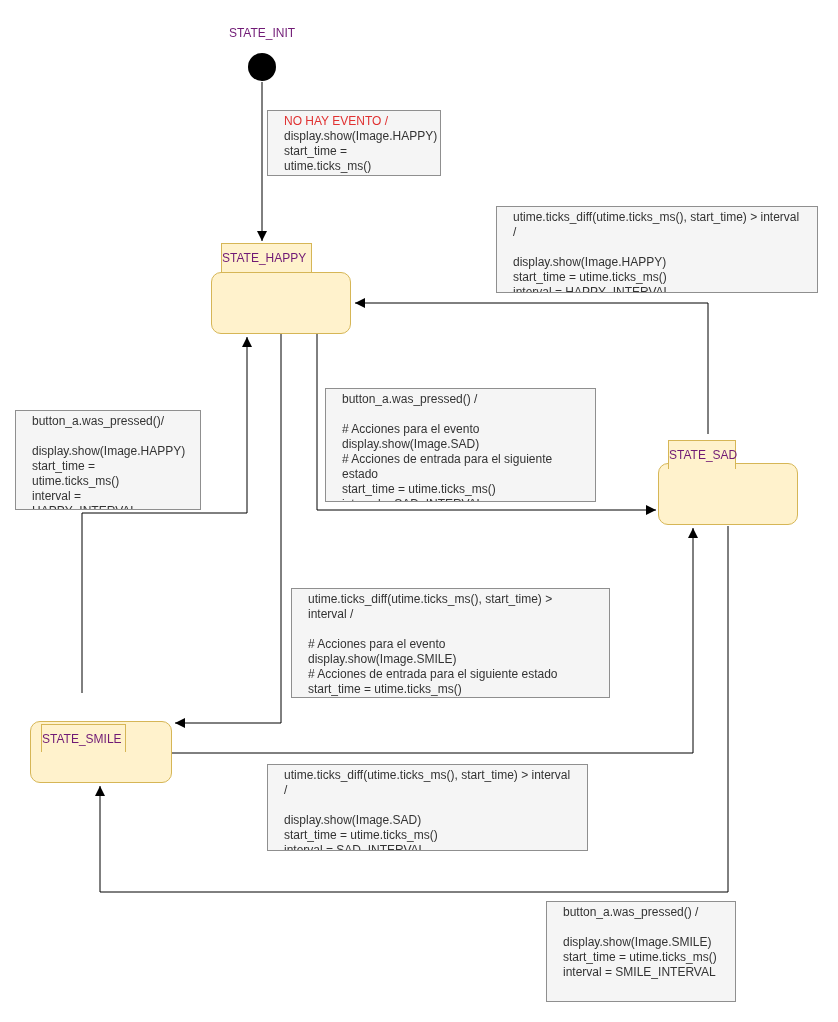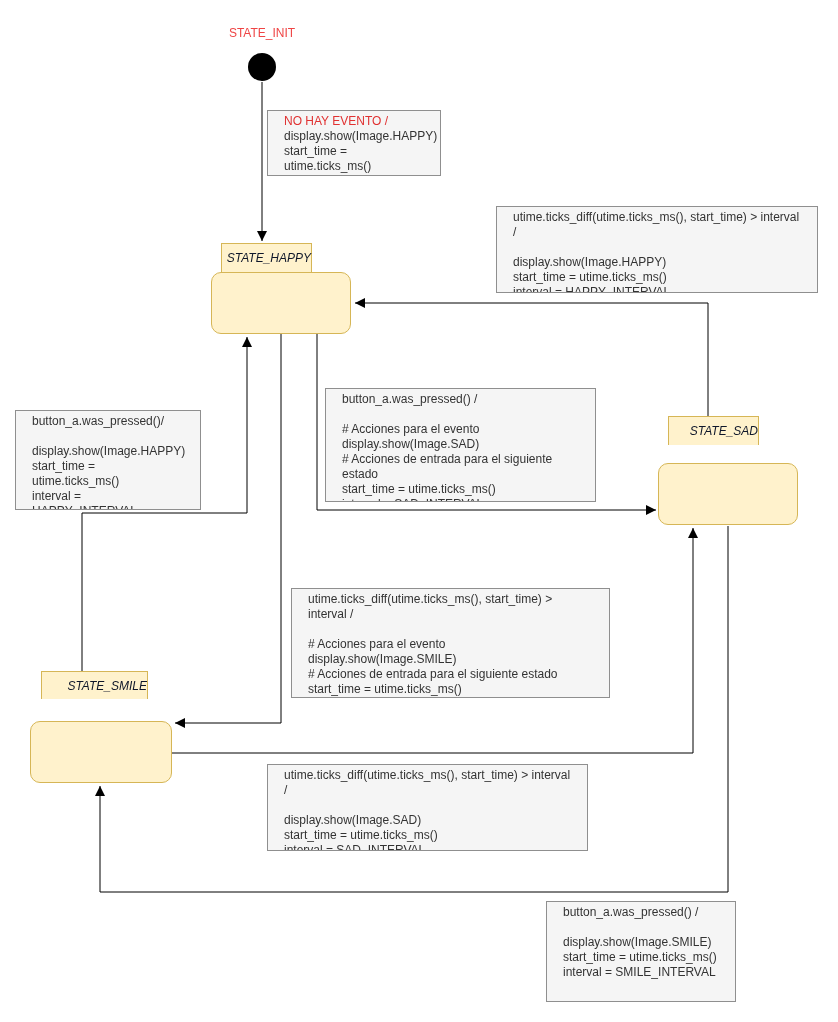--- a/index.html
+++ b/index.html
@@ -9,44 +9,43 @@
     height: 1022px;
     background: #ffffff;
     font-family: "Liberation Sans", sans-serif;
     overflow: hidden;
   }
   #wires { position: absolute; left: 0; top: 0; width: 838px; height: 1022px; }
 
   .init-label {
     position: absolute;
     font-size: 12px;
-    color: #ef4444;
+    color: #701a75;
     text-align: center;
     width: 120px;
   }
   .init-dot {
     position: absolute;
     width: 28px; height: 28px;
     background: #000000;
     border-radius: 50%;
   }
 
   .state-tab {
     position: absolute;
     background: #fff2cc;
     border: 1px solid #d6b656;
     border-bottom: none;
     box-sizing: border-box;
     display: flex;
     align-items: center;
-    justify-content: flex-end;
+    justify-content: flex-start;
     font-size: 12px;
-    color: #0f172a;
+    color: #701a75;
     z-index: 2;
-    font-style: italic;
   }
   .state-body {
     position: absolute;
     background: #fff2cc;
     border: 1px solid #d6b656;
     border-radius: 10px;
     box-sizing: border-box;
     z-index: 1;
   }
 
@@ -88,26 +87,26 @@
   </svg>
 
   <div class="init-label" style="left:202px; top:26px;">STATE_INIT</div>
   <div class="init-dot" style="left:248px; top:53px;"></div>
 
   <div class="state-tab" style="left:221px; top:243px; width:91px; height:29px;">
     <span>STATE_HAPPY</span>
   </div>
   <div class="state-body" style="left:211px; top:272px; width:140px; height:62px;"></div>
 
-  <div class="state-tab" style="left:668px; top:416px; width:91px; height:29px;">
+  <div class="state-tab" style="left:668px; top:440px; width:68px; height:29px;">
     <span>STATE_SAD</span>
   </div>
   <div class="state-body" style="left:658px; top:463px; width:140px; height:62px;"></div>
 
-  <div class="state-tab" style="left:41px; top:671px; width:107px; height:28px;">
+  <div class="state-tab" style="left:41px; top:724px; width:85px; height:28px;">
     <span>STATE_SMILE</span>
   </div>
   <div class="state-body" style="left:30px; top:721px; width:142px; height:62px;"></div>
 
   <div class="tbox" style="left:267px; top:110px; width:174px; height:66px;">
     <div class="tbox-event red">NO HAY EVENTO /</div>
     <div class="tbox-actions no-gap">display.show(Image.HAPPY)
 start_time = utime.ticks_ms()
 interval = HAPPY_INTERVAL</div>
   </div>

